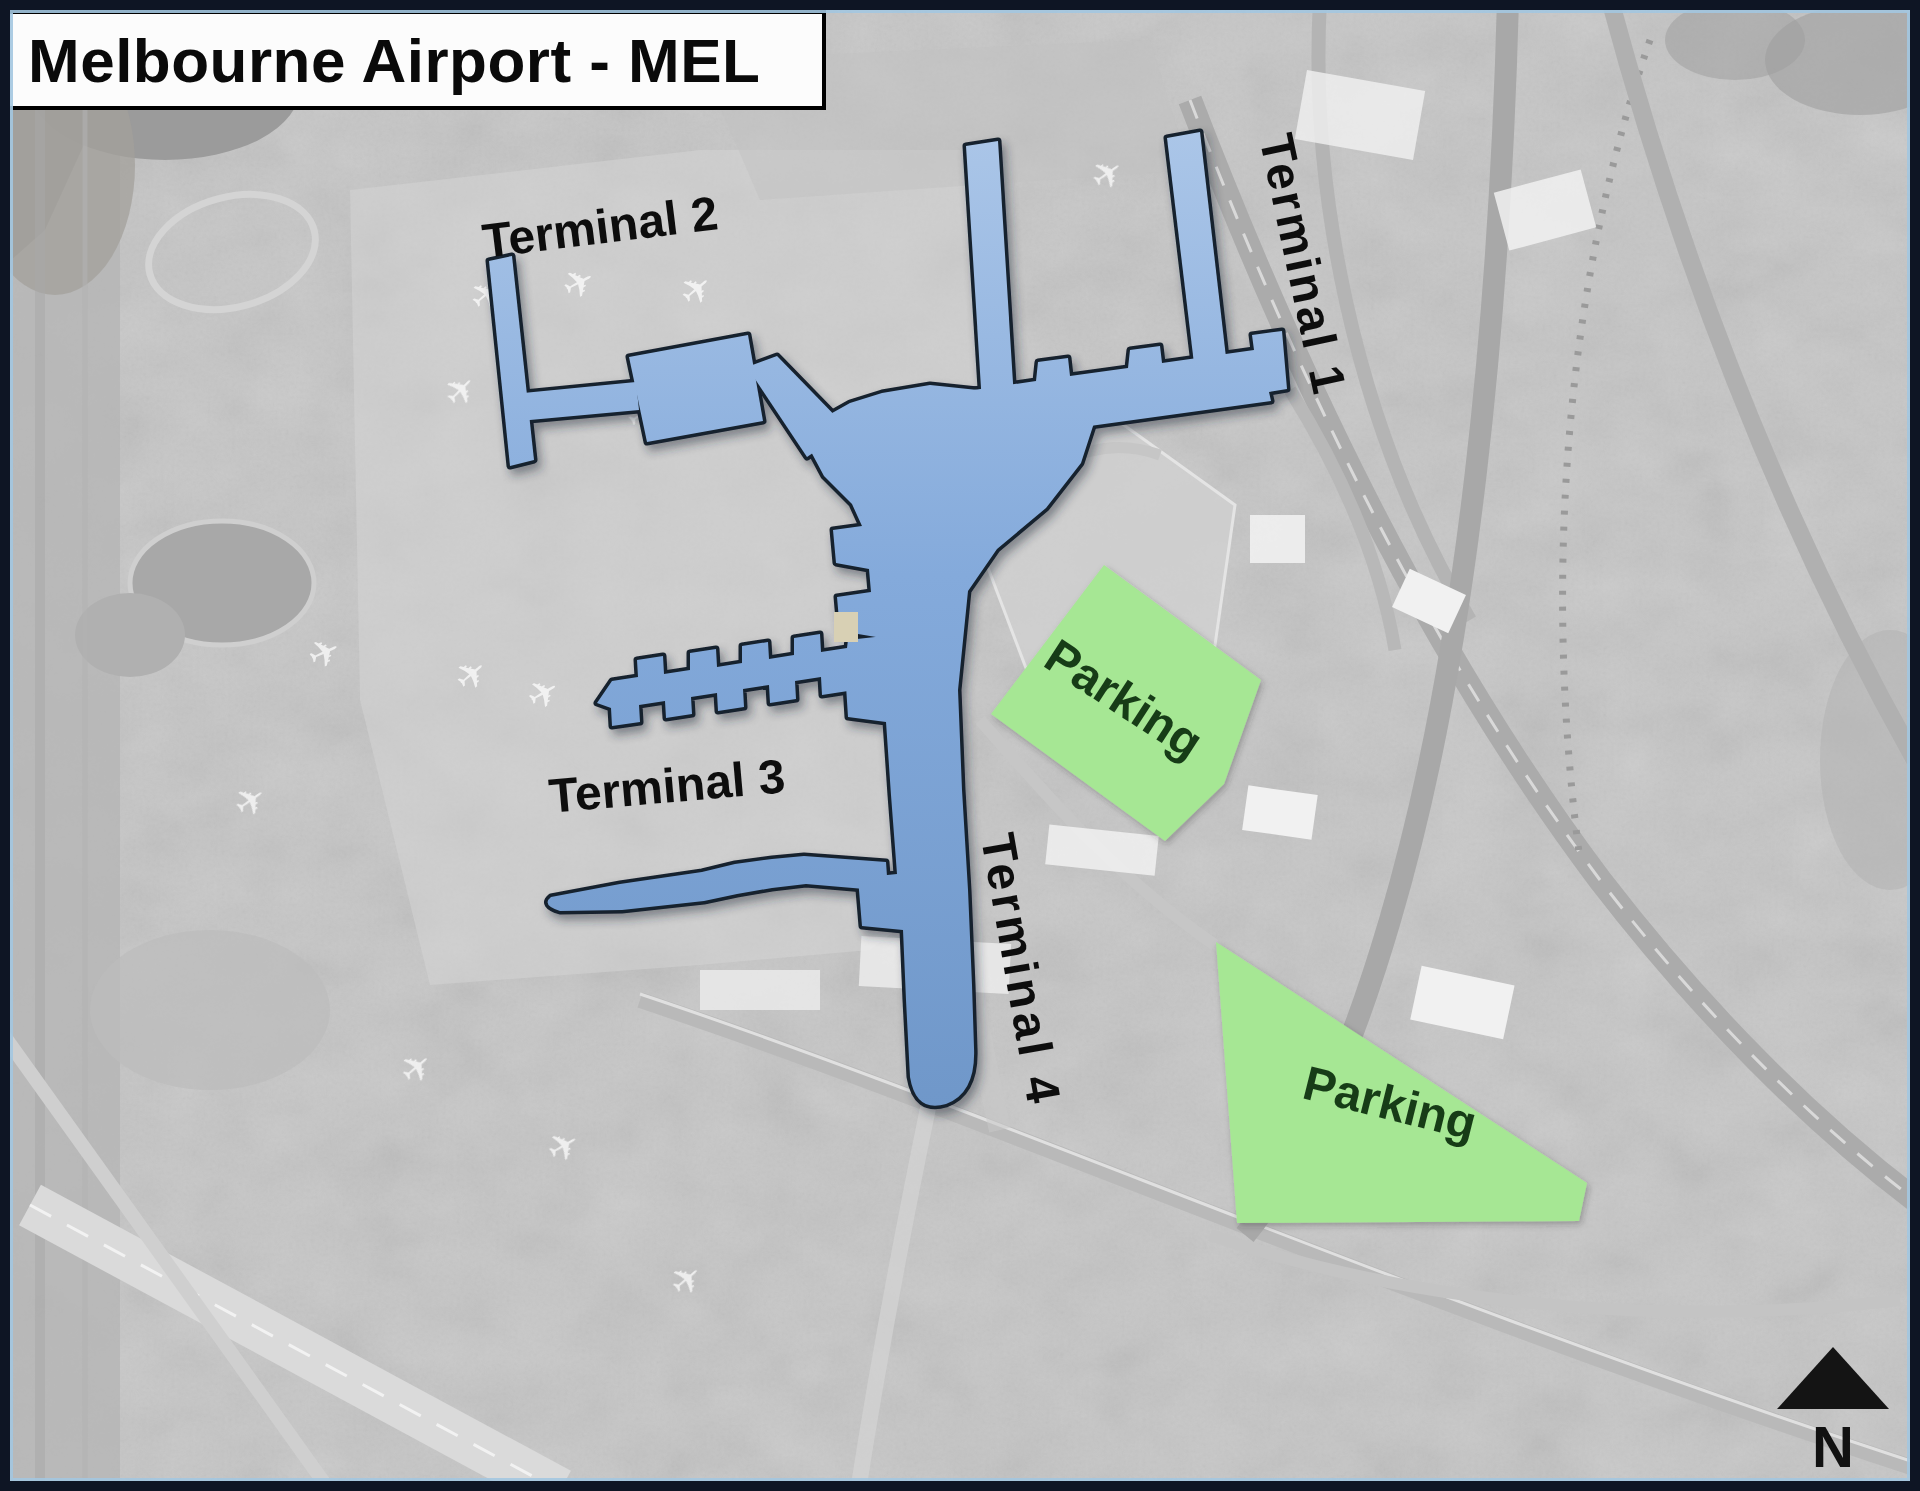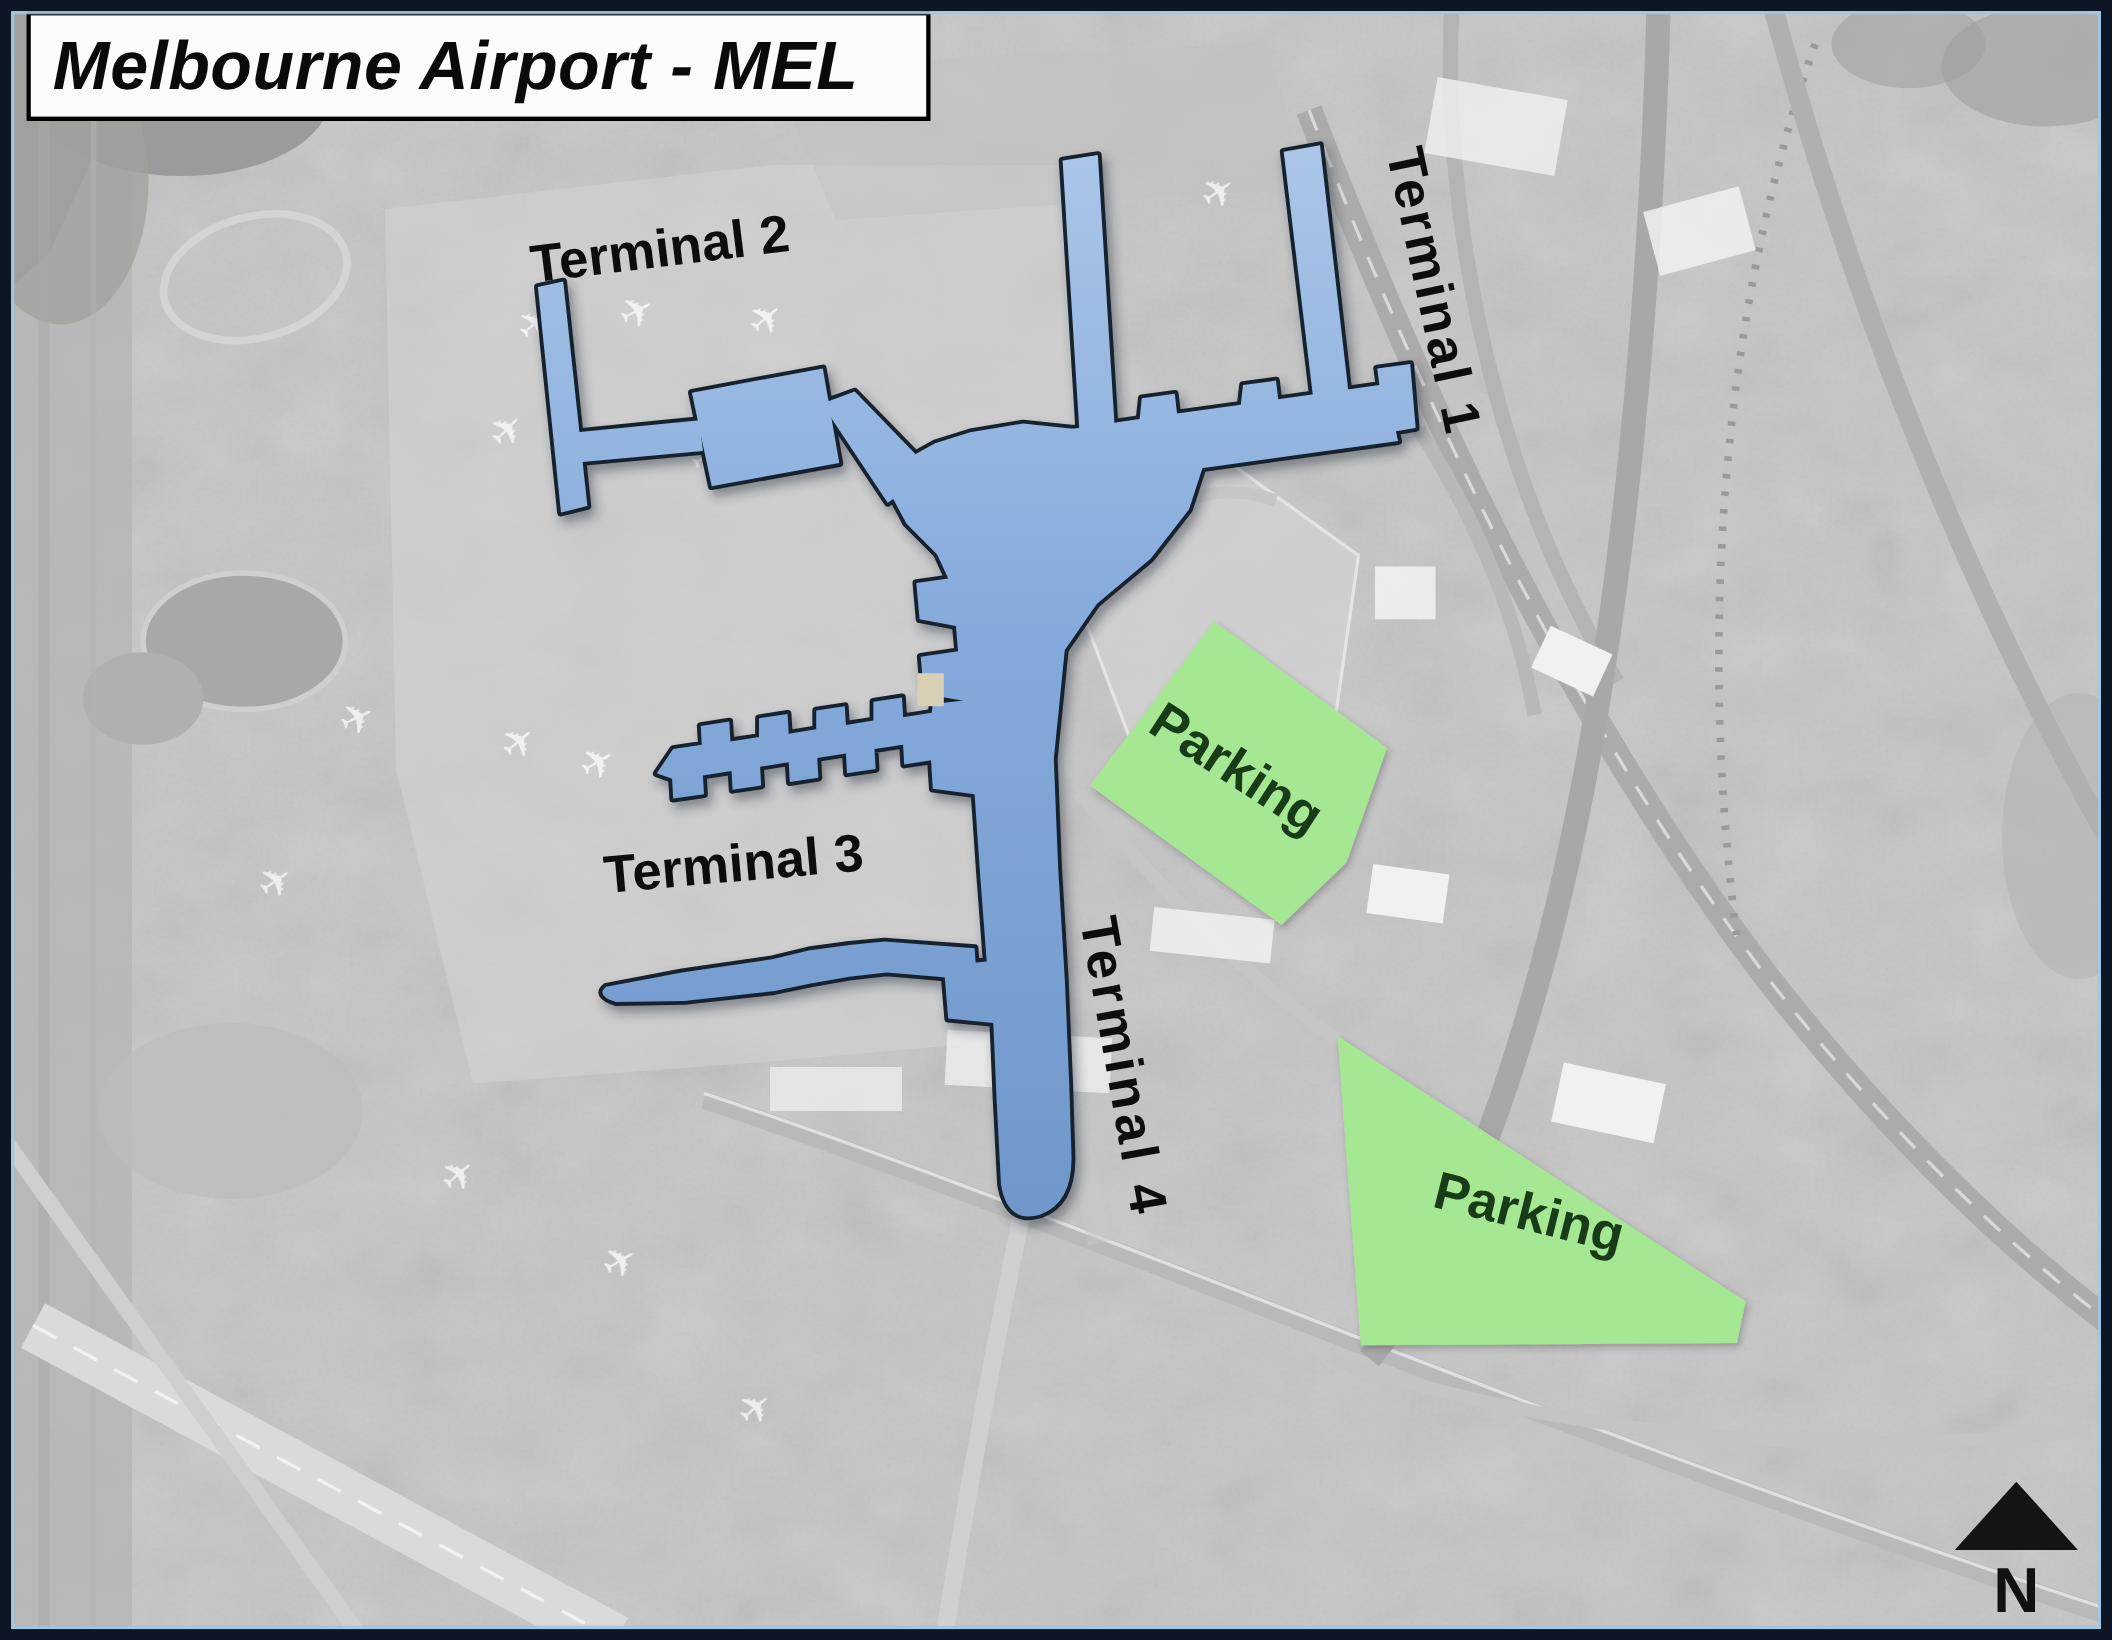--- a/index.html
+++ b/index.html
@@ -10,27 +10,26 @@
     background:#c8c8c8;
     font-family:"Liberation Sans", sans-serif;
   }
   .map-svg{position:absolute;left:0;top:0;width:1920px;height:1491px;display:block;}
   .frame{
     position:absolute;inset:0;z-index:60;pointer-events:none;
     border:10px solid var(--frame,#0e1524);
     box-shadow:inset 0 0 0 3px rgba(163,198,224,0.9);
   }
   .title-box{
-    position:absolute;left:24px;top:10px;z-index:40;
+    position:absolute;left:4px;top:10px;z-index:40;
     width:822px;height:100px;box-sizing:border-box;
     background:var(--title_bg,#fcfcfc);
     border:4px solid var(--title_border,#000);
     display:flex;align-items:center;
     padding-left:20px;
-    font-style:italic;
   }
   .title-box span{
     font-size:62px;font-weight:bold;color:var(--title_text,#0a0a0a);
     letter-spacing:0.5px;white-space:nowrap;
   }
   .label{
     position:absolute;z-index:30;white-space:nowrap;
     font-weight:bold;color:var(--label_text,#0d0d0d);
     transform-origin:center center;
   }

